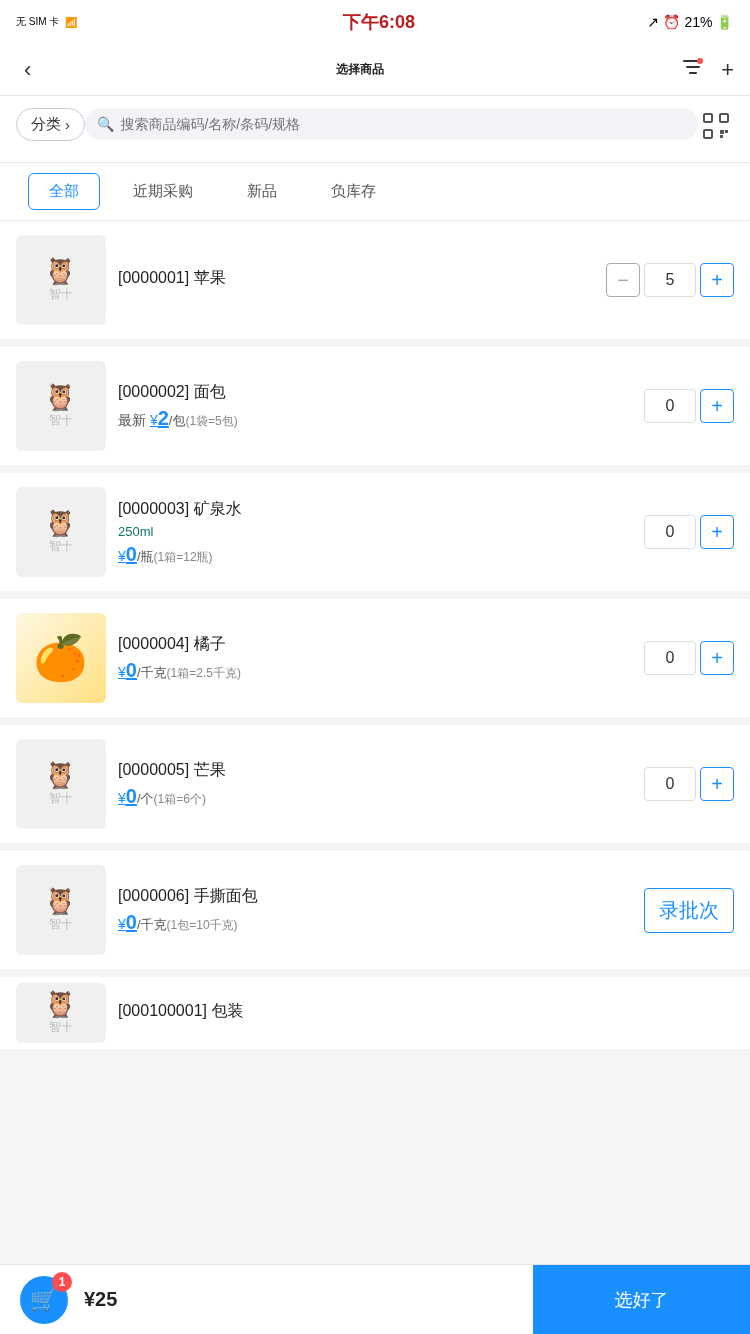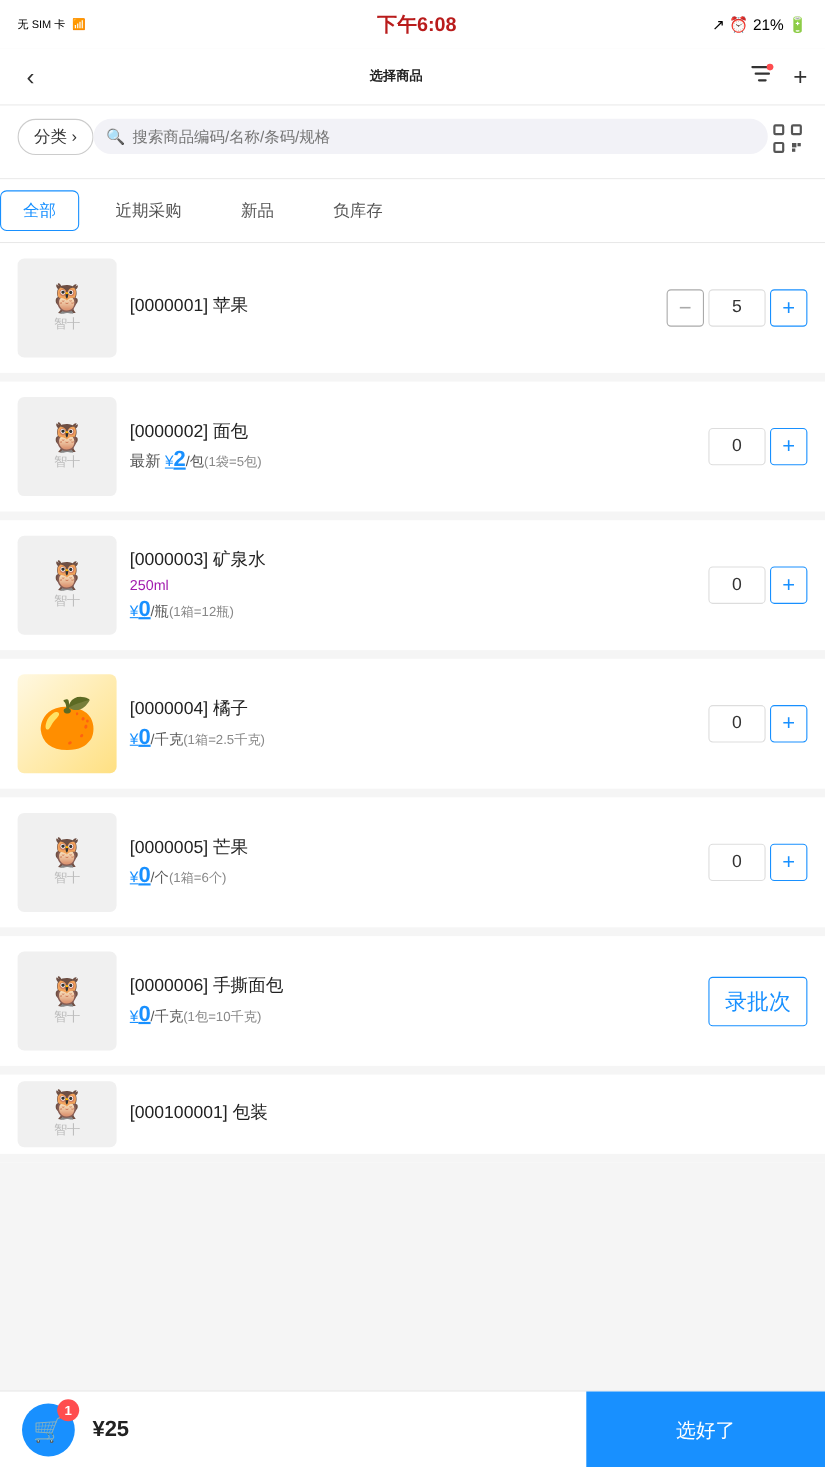--- a/index.html
+++ b/index.html
@@ -103,21 +103,21 @@
       color: #555;
       cursor: pointer;
       padding: 4px;
     }
 
     
     .tab-bar {
       background: #fff;
       display: flex;
       align-items: center;
-      padding: 10px 0;
+      padding: 10px 28px;
       gap: 12px;
       border-bottom: 1px solid #e8e8e8;
     }
     .tab-item {
       padding: 8px 20px;
       border-radius: 6px;
       font-size: 15px;
       color: #555;
       cursor: pointer;
       border: 1px solid transparent;
@@ -173,21 +173,21 @@
       flex: 1;
     }
     .product-name {
       font-size: 16px;
       color: #222;
       font-weight: 500;
       margin-bottom: 4px;
     }
     .product-spec {
       font-size: 13px;
-      color: #a21caf;
+      color: #0f766e;
       margin-bottom: 4px;
     }
     .product-price {
       font-size: 14px;
       color: #555;
     }
     .price-label { color: #555; }
     .price-num {
       color: #1890ff;
       font-size: 20px;

